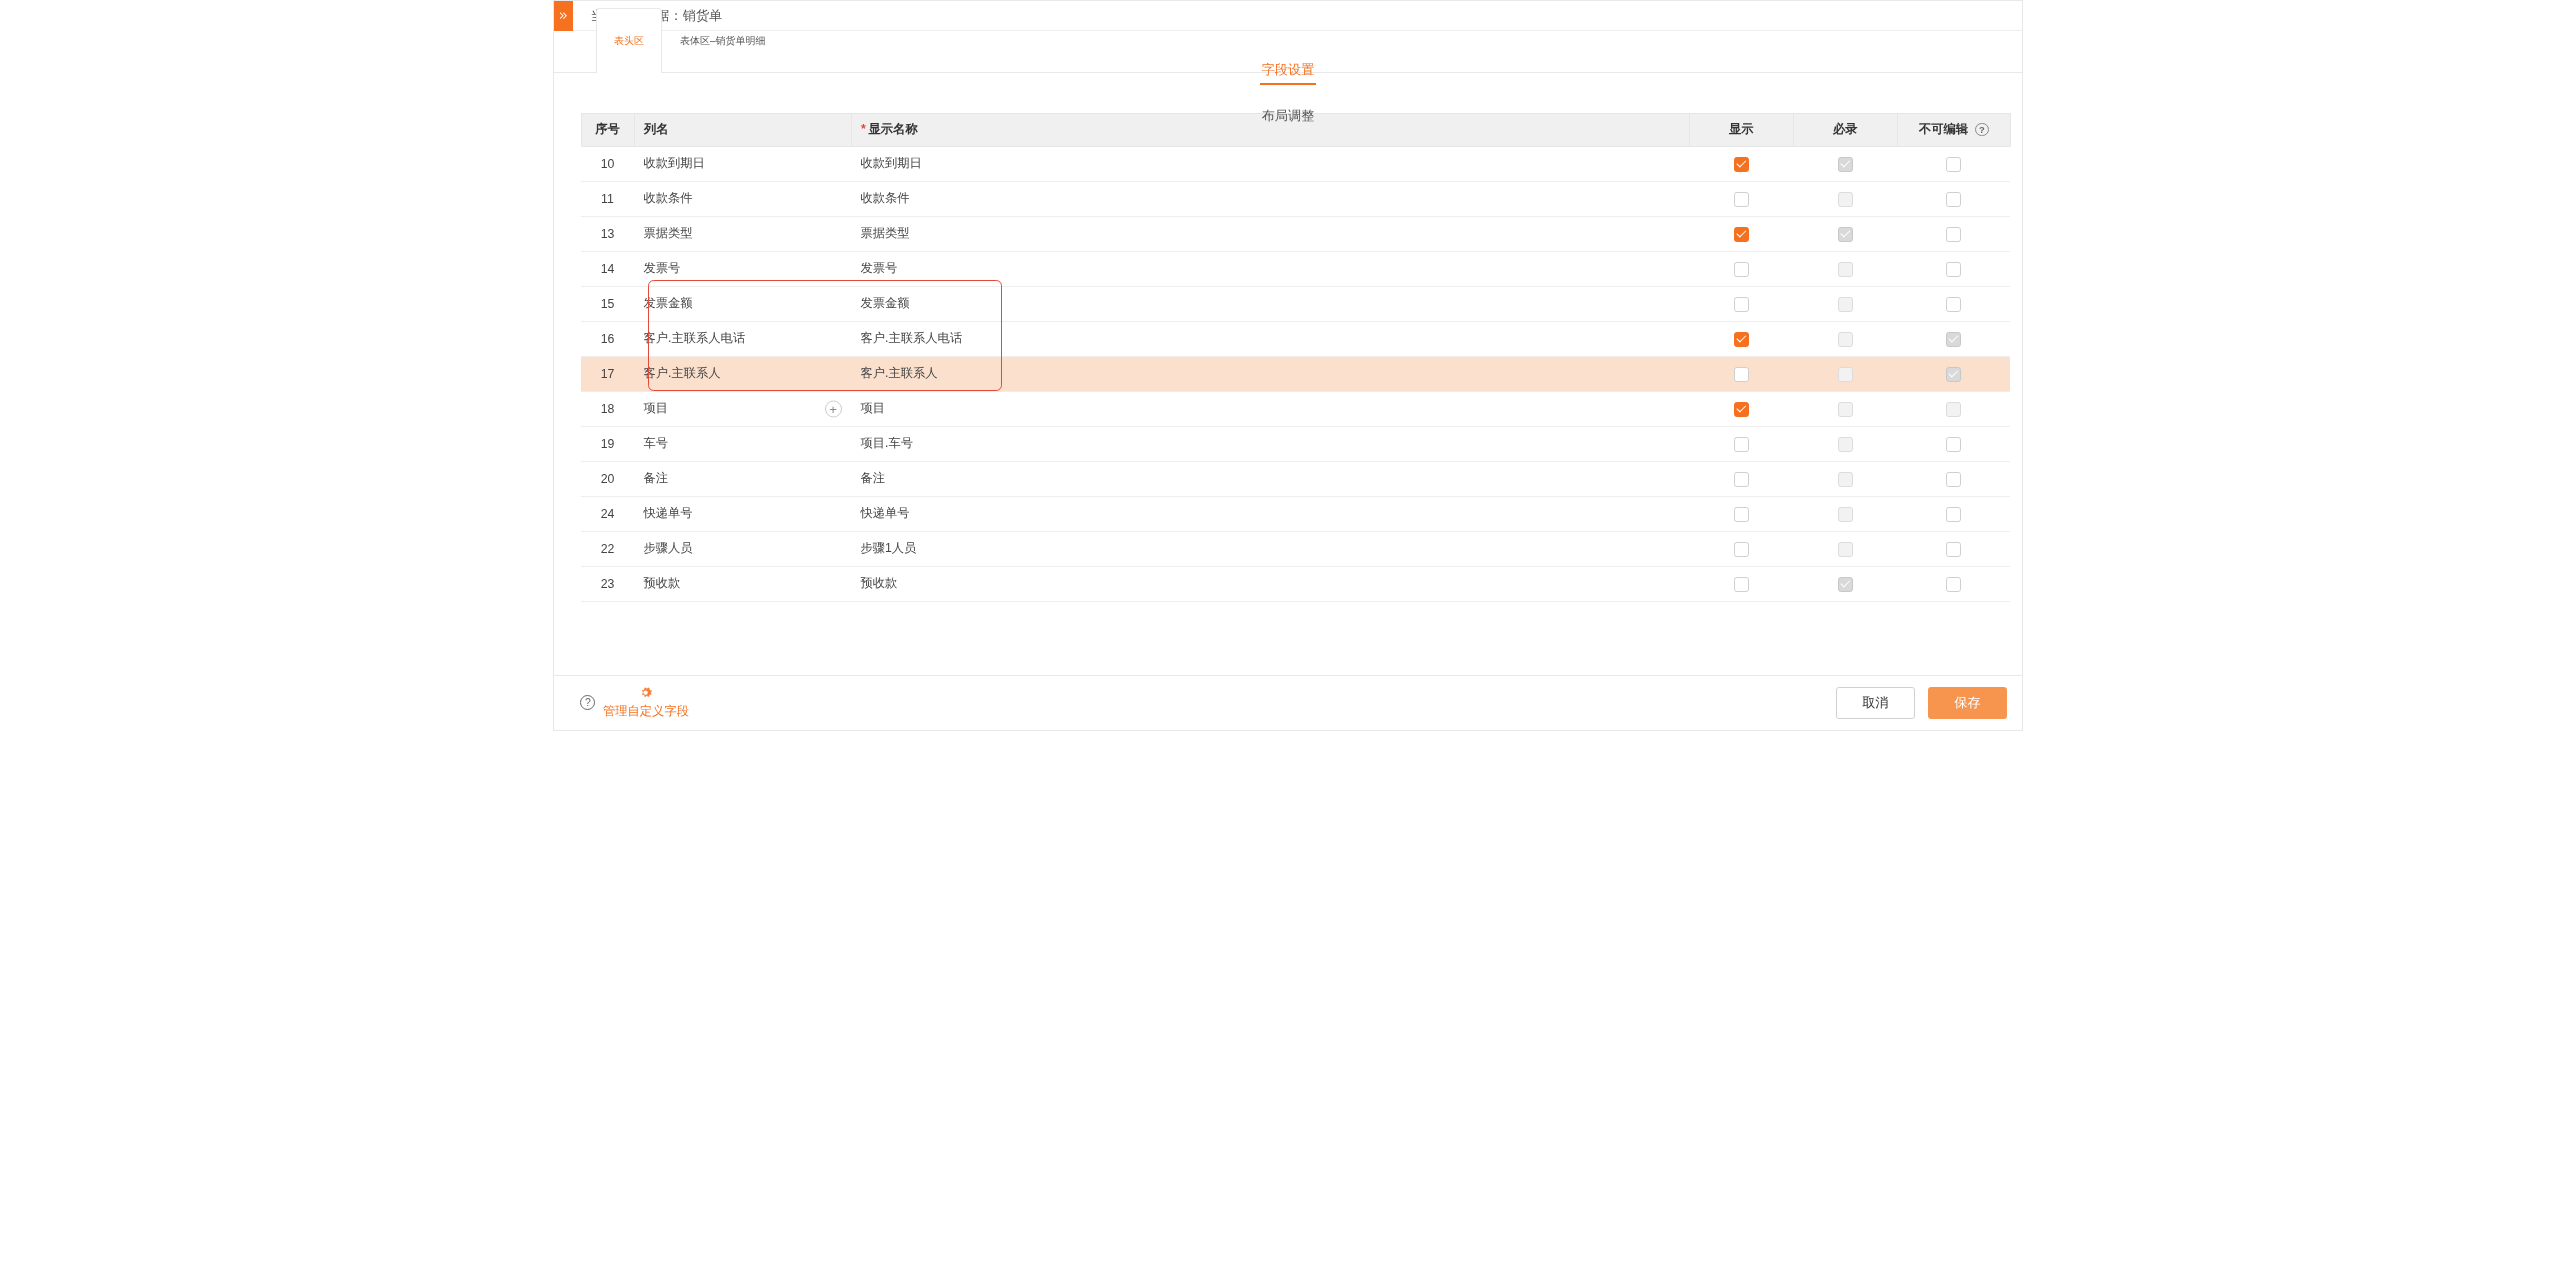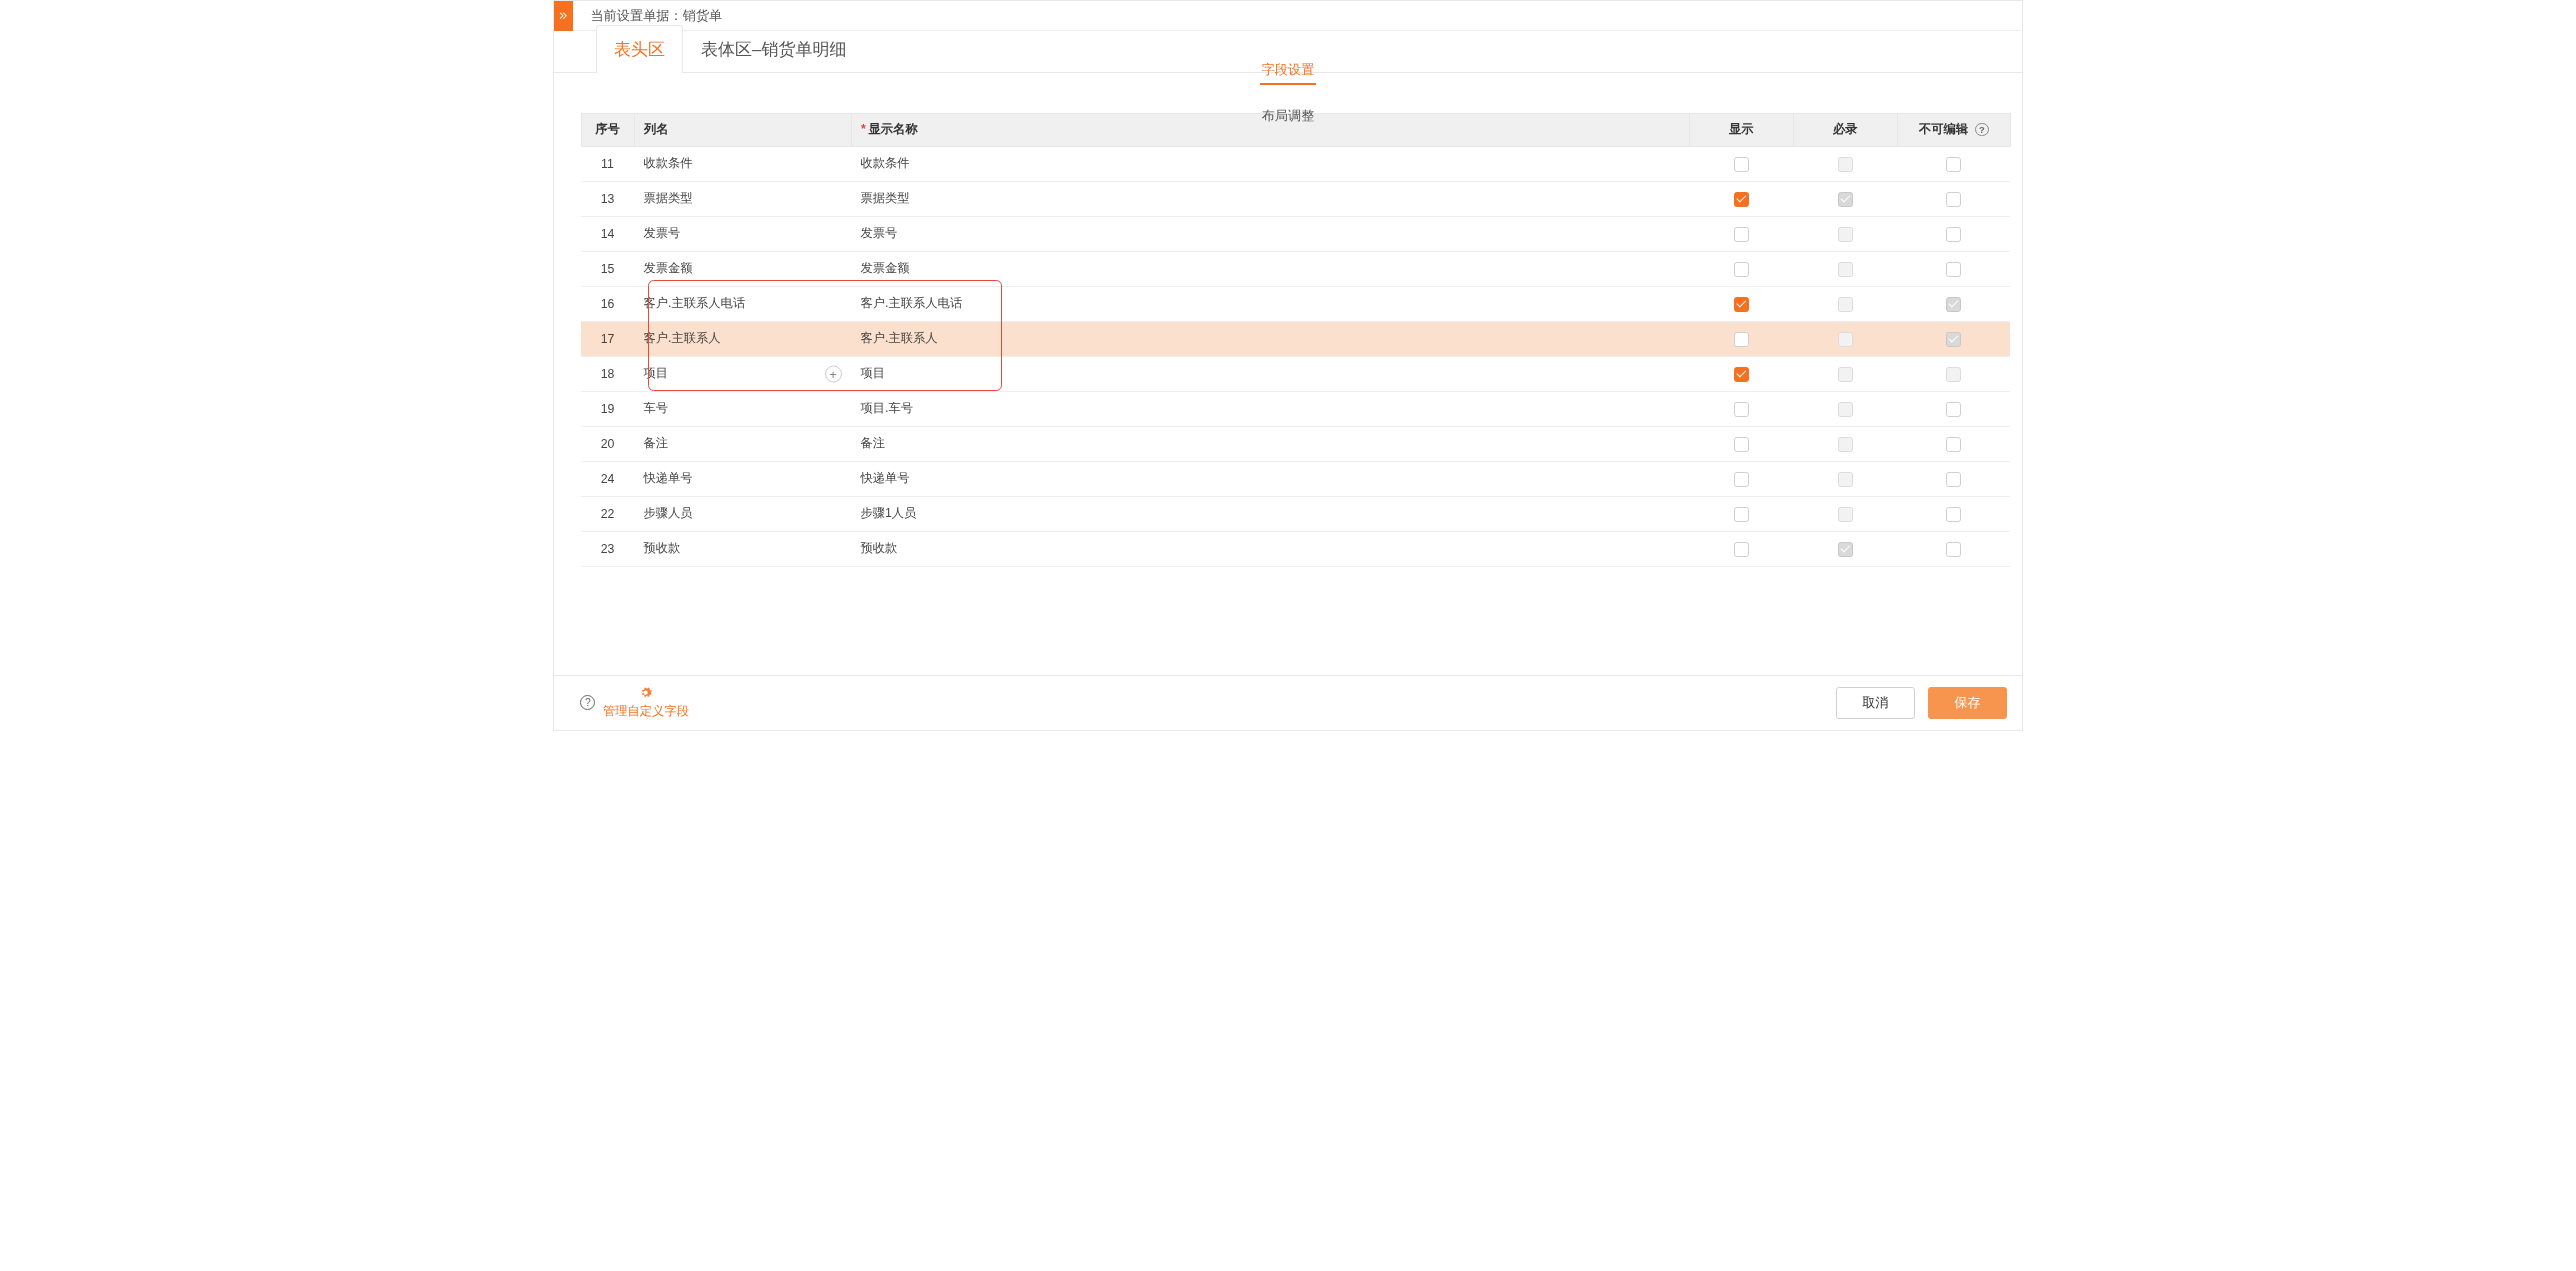--- a/index.html
+++ b/index.html
@@ -45,24 +45,24 @@
   }
   .tabs-row {
     display: flex;
     align-items: flex-end;
     padding-left: 42px;
     height: 36px;
     border-bottom: 0.9px solid #e8e8e8;
     margin-top: 5.7px;
   }
   .tab {
-    padding: 12px 17px;
+    padding: 25px 17px;
     color: #555;
     cursor: pointer;
-    font-size: 17px;
+    font-size: 10px;
     border: 0.9px solid transparent;
     border-bottom: none;
     position: relative;
     top: 0.9px;
   }
   .tab.active {
     color: #f5711f;
     border-color: #e8e8e8;
     background: #fff;
     border-radius: 3.8px 3.8px 0 0;
@@ -290,20 +290,28 @@
           <th class="col-chk center">显示</th>
           <th class="col-chk center">必录</th>
           <th class="col-chk-last center">
             <span>不可编辑</span>
             <span class="help-icon">?</span>
           </th>
         </tr>
       </thead>
       <tbody id="tbody">
           <tr>
+            <td class="col-seq center">10</td>
+            <td class="col-name">收款到期日</td>
+            <td class="col-disp">收款到期日</td>
+            <td class="col-chk center"><span class="cb checked"></span></td>
+            <td class="col-chk center"><span class="cb checked disabled"></span></td>
+            <td class="col-chk-last center"><span class="cb"></span></td>
+          </tr>
+          <tr>
             <td class="col-seq center">11</td>
             <td class="col-name">收款条件</td>
             <td class="col-disp">收款条件</td>
             <td class="col-chk center"><span class="cb"></span></td>
             <td class="col-chk center"><span class="cb disabled"></span></td>
             <td class="col-chk-last center"><span class="cb"></span></td>
           </tr>
           <tr>
             <td class="col-seq center">13</td>
             <td class="col-name">票据类型</td>

